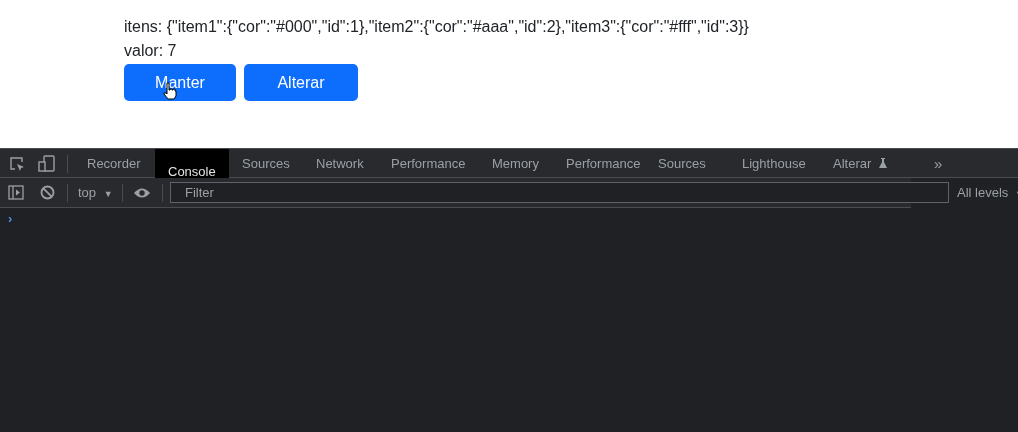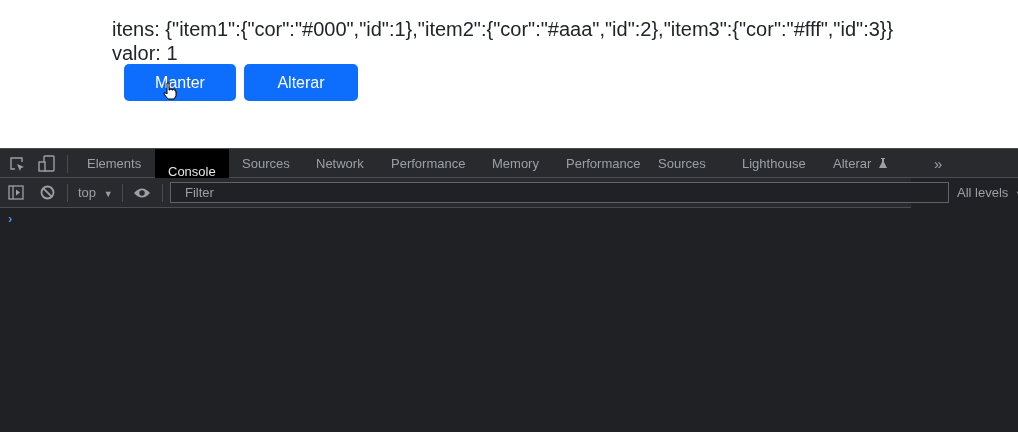--- a/index.html
+++ b/index.html
@@ -1,20 +1,20 @@
 <!DOCTYPE html>
 <html><head>
 <meta charset="utf-8">
 <style>
   * { box-sizing: border-box; margin: 0; padding: 0; }
   html, body { width: 1018px; height: 432px; overflow: hidden; background: #fff; }
   body { font-family: "Liberation Sans", "DejaVu Sans", sans-serif; position: relative; }
 
   .page { position: absolute; left: 0; top: 0; width: 1018px; height: 148px; background: #fff; }
-  .line { position: absolute; left: 112px; font-size: 20px; color: #212529; white-space: nowrap; }
+  .line { position: absolute; left: 124px; font-size: 16px; color: #212529; white-space: nowrap; }
   .line1 { top: 18px; }
   .line2 { top: 42px; }
   .btn {
     position: absolute; top: 64px; height: 37px; background: #0d6efd; color: #fff;
     border: none; border-radius: 5px; font-size: 16px; padding: 0 25px;
     font-family: "Liberation Sans", "DejaVu Sans", sans-serif; line-height: 37px;
   }
   .btn1 { left: 124px; width: 112px; }
   .btn2 { left: 244px; width: 114px; }
   .cursor { position: absolute; left: 163px; top: 82px; width: 14px; height: 18px; }
@@ -29,40 +29,40 @@
   .toolbar { position: absolute; left: 0; top: 30px; width: 911px; height: 30px; background: #292a2d; border-bottom: 1px solid #494c50; }
   .tb-text { position: absolute; font-size: 13px; color: #9aa0a6; top: 7px; white-space: nowrap; }
   .filter { position: absolute; left: 170px; top: 4px; width: 779px; height: 21px; background: #202124; border: 1px solid #5f6368; font-size: 13px; color: #9aa0a6; padding-left: 14px; line-height: 19px; font-family: "Liberation Sans", sans-serif; }
   .prompt { position: absolute; left: 8px; top: 63px; color: #4d8fe8; font-size: 13px; font-weight: bold; }
 </style>
 </head>
 <body>
 
 <div class="page">
   <div class="line line1">itens: {"item1":{"cor":"#000","id":1},"item2":{"cor":"#aaa","id":2},"item3":{"cor":"#fff","id":3}}</div>
-  <div class="line line2">valor: 1</div>
+  <div class="line line2">valor: 7</div>
   <button class="btn btn1">Manter item</button>
   <button class="btn btn2">Alterar valor</button>
   <svg class="cursor" viewBox="0 0 14 18">
     <path d="M4 1 h2 v7 h1 v-1 h2 v1 h1 v-1 h2 v2 h1 v5 l-2 3 h-6 l-4 -5 v-1 h2 l1 1 z" fill="#fff" stroke="#000" stroke-width="1"></path>
   </svg>
 </div>
 
 <div class="devtools">
   <div class="tabbar">
     <svg class="icon" style="left:9px;top:7px;width:16px;height:16px" viewBox="0 0 16 16">
       <path d="M13 6 V2 H2 V13 H6" fill="none" stroke="#9aa0a6" stroke-width="1.4"></path>
       <path d="M8 8 L15 11 L12 12 L11 15 Z" fill="#9aa0a6"></path>
     </svg>
     <svg class="icon" style="left:38px;top:6px;width:18px;height:18px" viewBox="0 0 18 18">
       <rect x="6" y="1" width="10" height="15" rx="1" fill="none" stroke="#9aa0a6" stroke-width="1.4"></rect>
       <rect x="1" y="7" width="6" height="9" fill="#292a2d" stroke="#9aa0a6" stroke-width="1.4"></rect>
     </svg>
     <div class="sep" style="left:67px;top:6px;height:18px"></div>
-    <div class="tab" style="left:87px">Elements</div>
+    <div class="tab" style="left:87px">Recorder</div>
     <div class="tab active" style="left:155px">Console</div>
     <div class="tab" style="left:242px">Sources</div>
     <div class="tab" style="left:316px">Network</div>
     <div class="tab" style="left:391px">Performance</div>
     <div class="tab" style="left:492px">Memory</div>
     <div class="tab" style="left:566px">Performance</div>
     <div class="tab" style="left:658px">Sources</div>
     <div class="tab" style="left:742px">Lighthouse</div>
     <div class="tab" style="left:833px">
       <span>Alterar</span>

